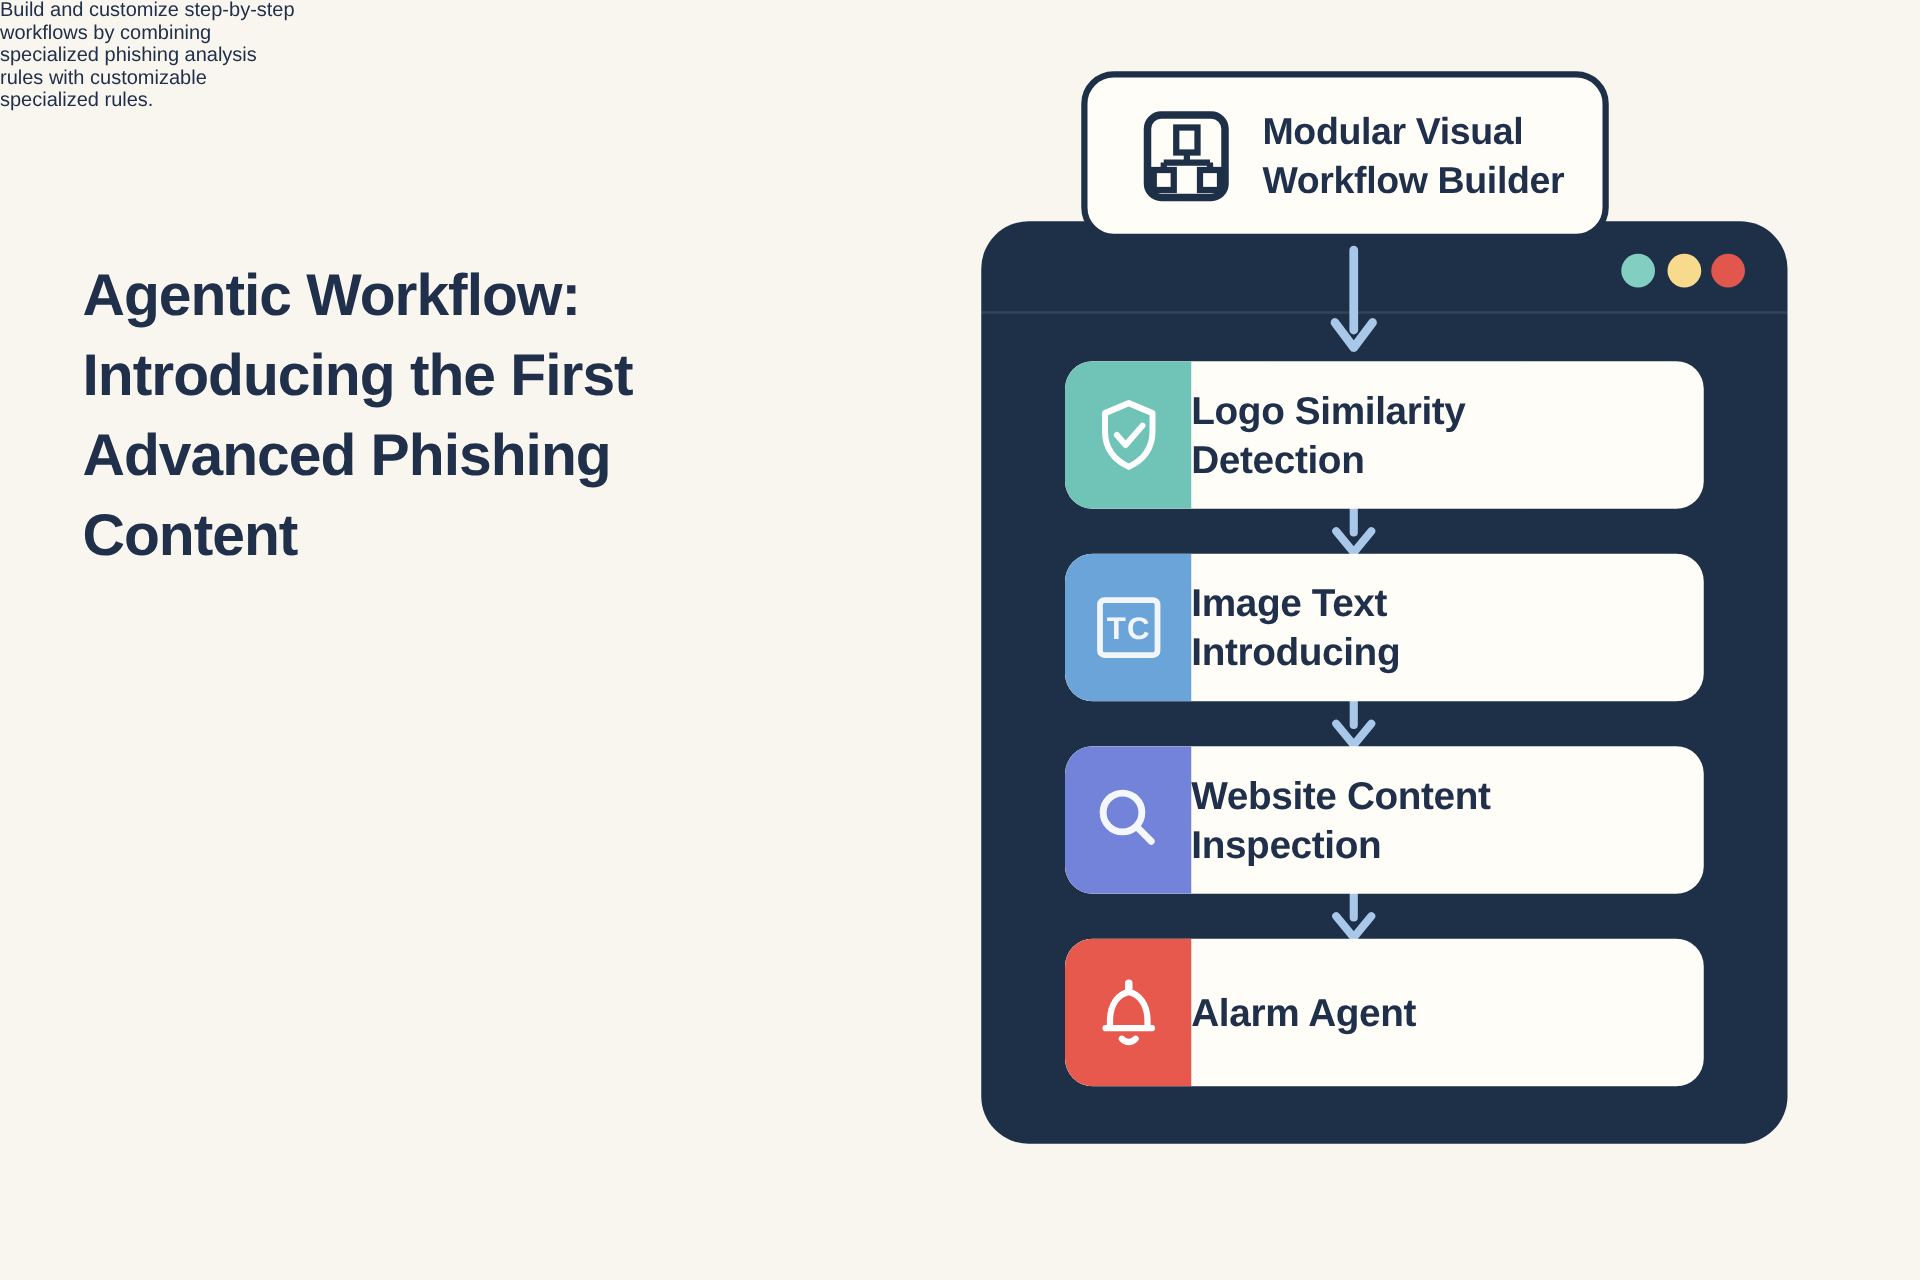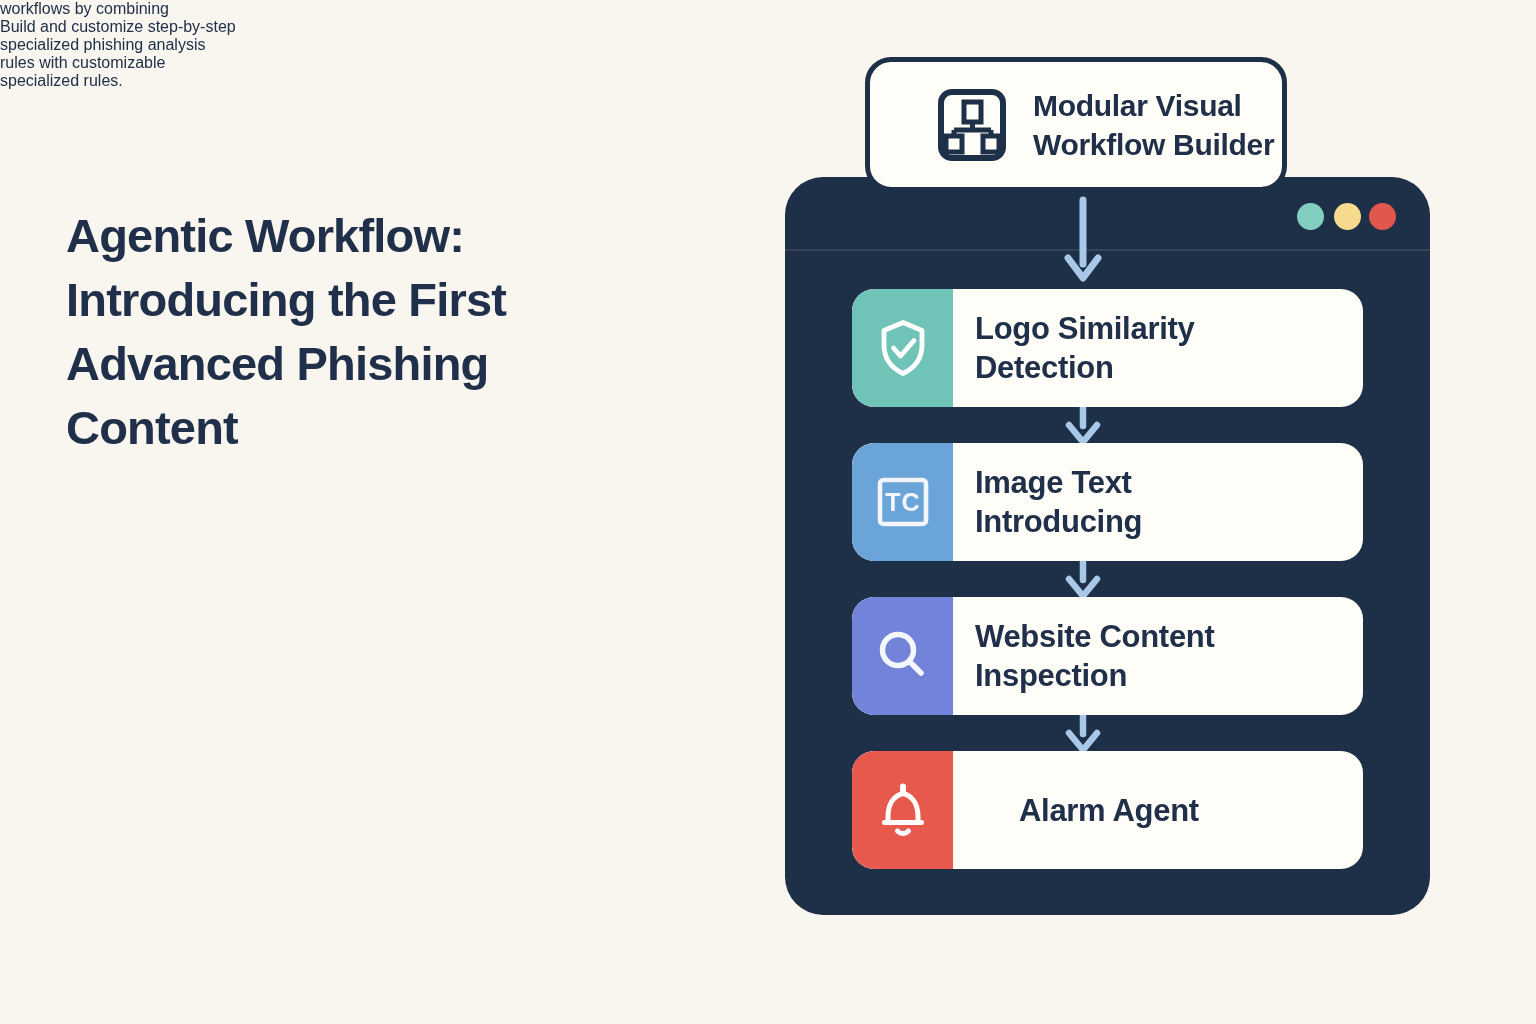--- a/index.html
+++ b/index.html
@@ -51,48 +51,48 @@
   }
   .dot{position:absolute;top:203px;width:27px;height:27px;border-radius:50%;}
   .dot.teal{left:1297px;background:var(--dot-teal);}
   .dot.yellow{left:1334px;background:var(--dot-yellow);}
   .dot.red{left:1369px;background:var(--dot-red);}
 
   
   .builder-card{
     position:absolute;left:865px;top:57px;width:422px;height:135px;
     background:var(--card);border:5px solid var(--navy);border-radius:26px;
-    display:flex;align-items:center;gap:26px;padding-left:67px;
+    display:flex;align-items:center;gap:26px;padding-left:44px;
   }
   .builder-icon{flex:0 0 auto;display:flex;}
   .builder-label{
     width:265px;font-size:30px;line-height:39px;font-weight:700;
     letter-spacing:-0.3px;color:var(--text);
   }
 
   
   .step-card{
     position:absolute;left:852px;width:511px;height:118px;
     background:var(--card);border-radius:22px;
     display:flex;align-items:stretch;overflow:hidden;
   }
   .step-card.s0{top:289px;}
   .step-card.s1{top:443px;}
   .step-card.s2{top:597px;}
-  .step-card.s3{top:751px;gap:44px;}
+  .step-card.s3{top:751px;}
   .step-icon{
     flex:0 0 101px;display:flex;align-items:center;justify-content:center;
     border-radius:22px 0 0 22px;
   }
   .step-icon.teal{background:var(--teal);}
   .step-icon.blue{background:var(--blue);}
   .step-icon.indigo{background:var(--indigo);}
   .step-icon.red{background:var(--red);}
   .step-label{
-    display:flex;align-items:center;padding-left:22px;
+    display:flex;align-items:center;
     font-size:31px;line-height:39px;font-weight:700;
     letter-spacing:-0.3px;color:var(--text);width:330px;
   }
 
   
   .arrow{position:absolute;pointer-events:none;}
   .arrow-0{left:1061px;top:196px;}
   .arrow-1{left:1061px;top:406px;}
   .arrow-2{left:1061px;top:560px;}
   .arrow-3{left:1061px;top:714px;}
@@ -103,22 +103,22 @@
 <div class="canvas">
 
   <h1 class="hero-title">
     <div>Agentic Workflow:</div>
     <div>Introducing the First</div>
     <div>Advanced Phishing</div>
     <div>Content</div>
   </h1>
   <p class="hero-desc">
     </p>
+    <div>Build and customize step-by-step</div>
     <div>workflows by combining</div>
-    <div>Build and customize step-by-step</div>
     <div>specialized phishing analysis</div>
     <div>rules with customizable</div>
     <div>specialized rules.</div>
   <p></p>
 
   <div class="panel">
     <div class="titlebar-divider"></div>
   </div>
   <span class="dot teal"></span>
   <span class="dot yellow"></span>

